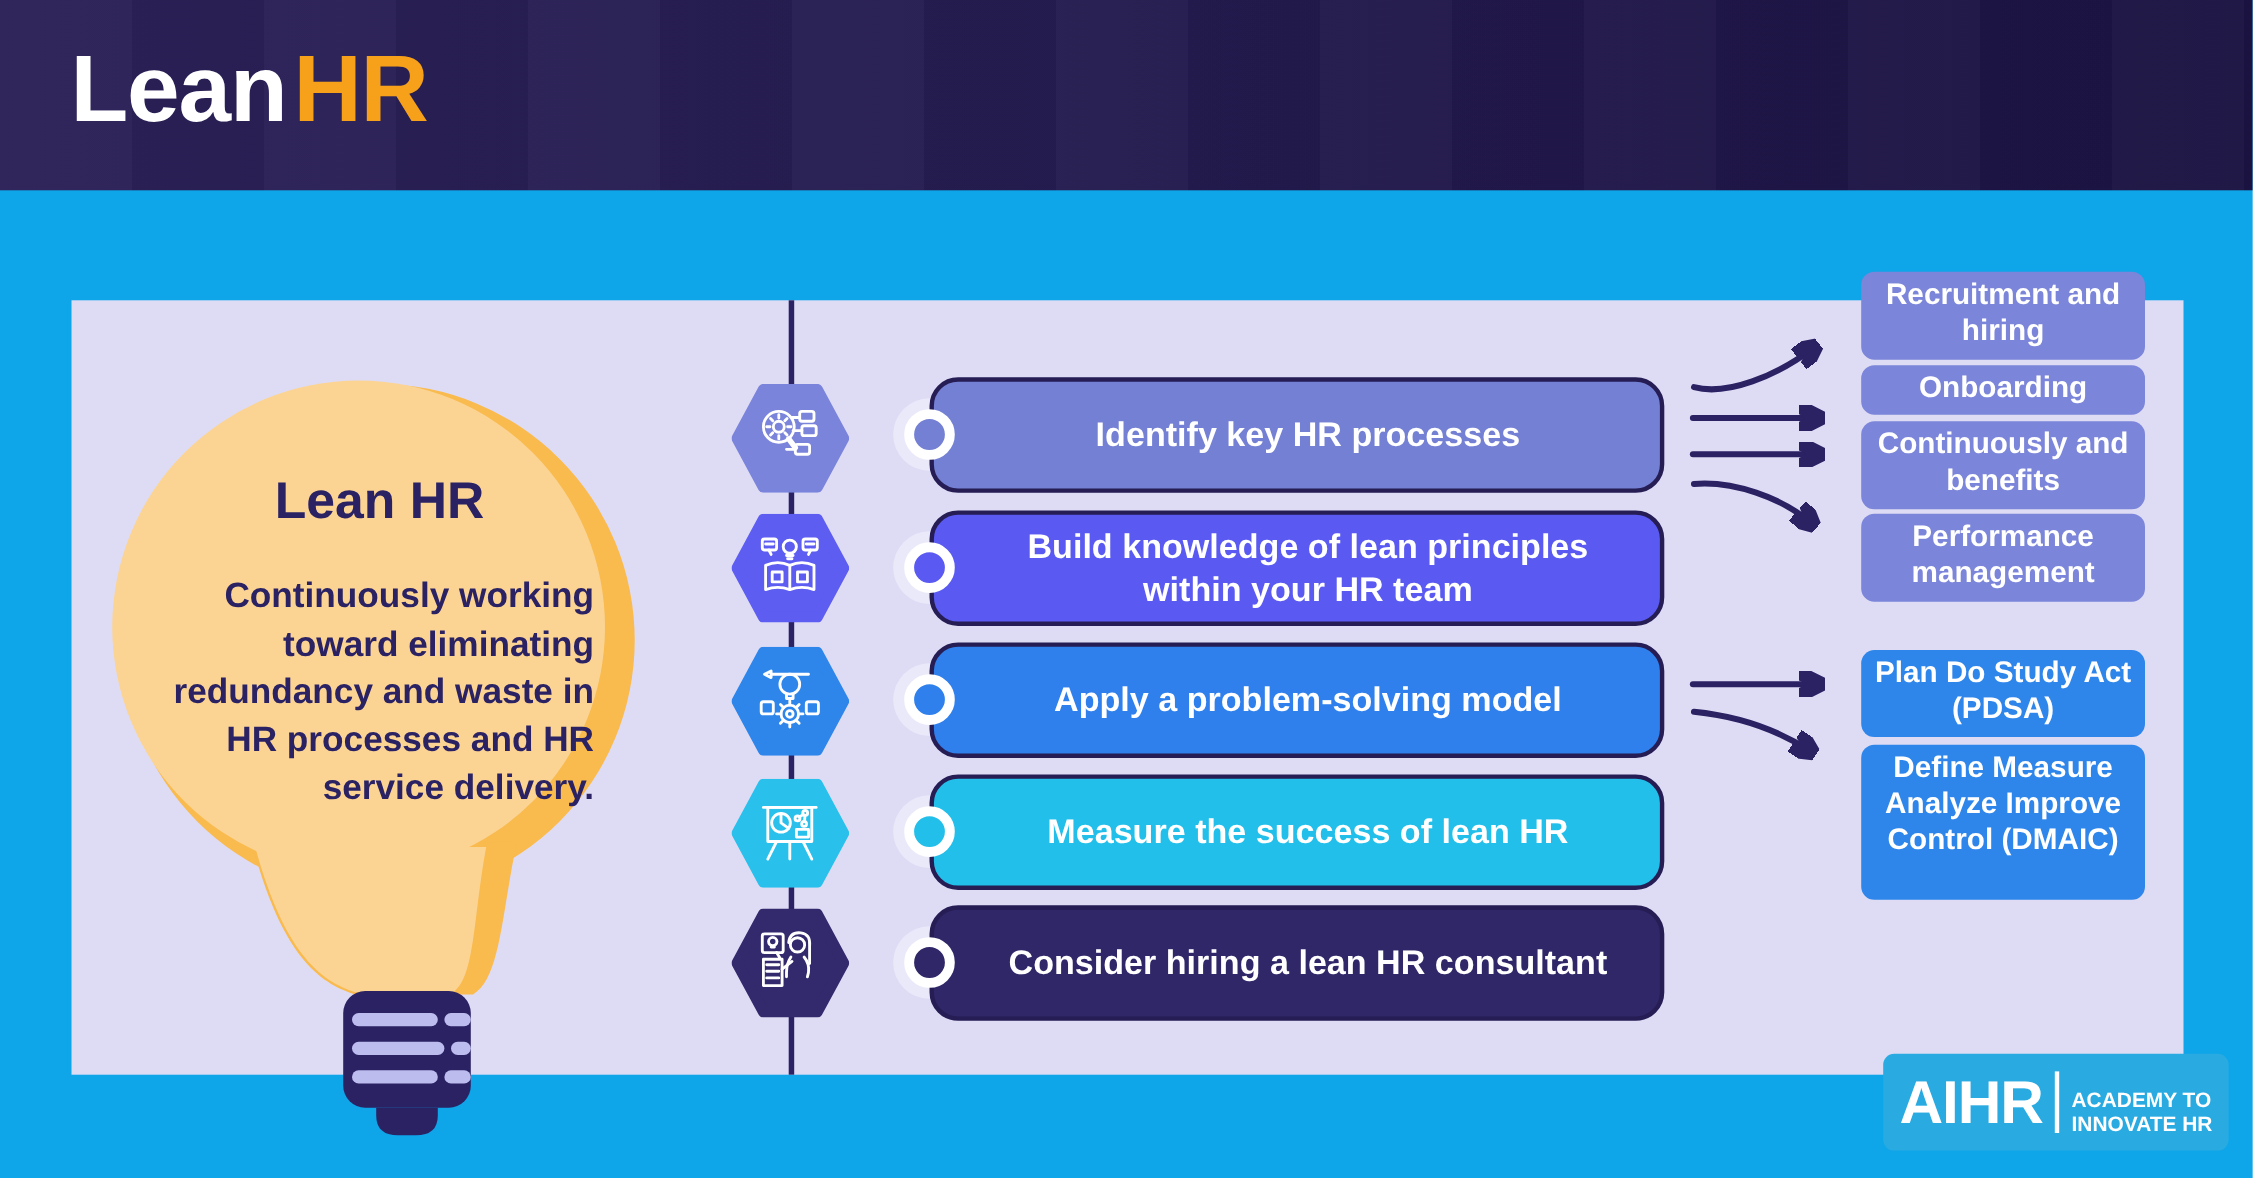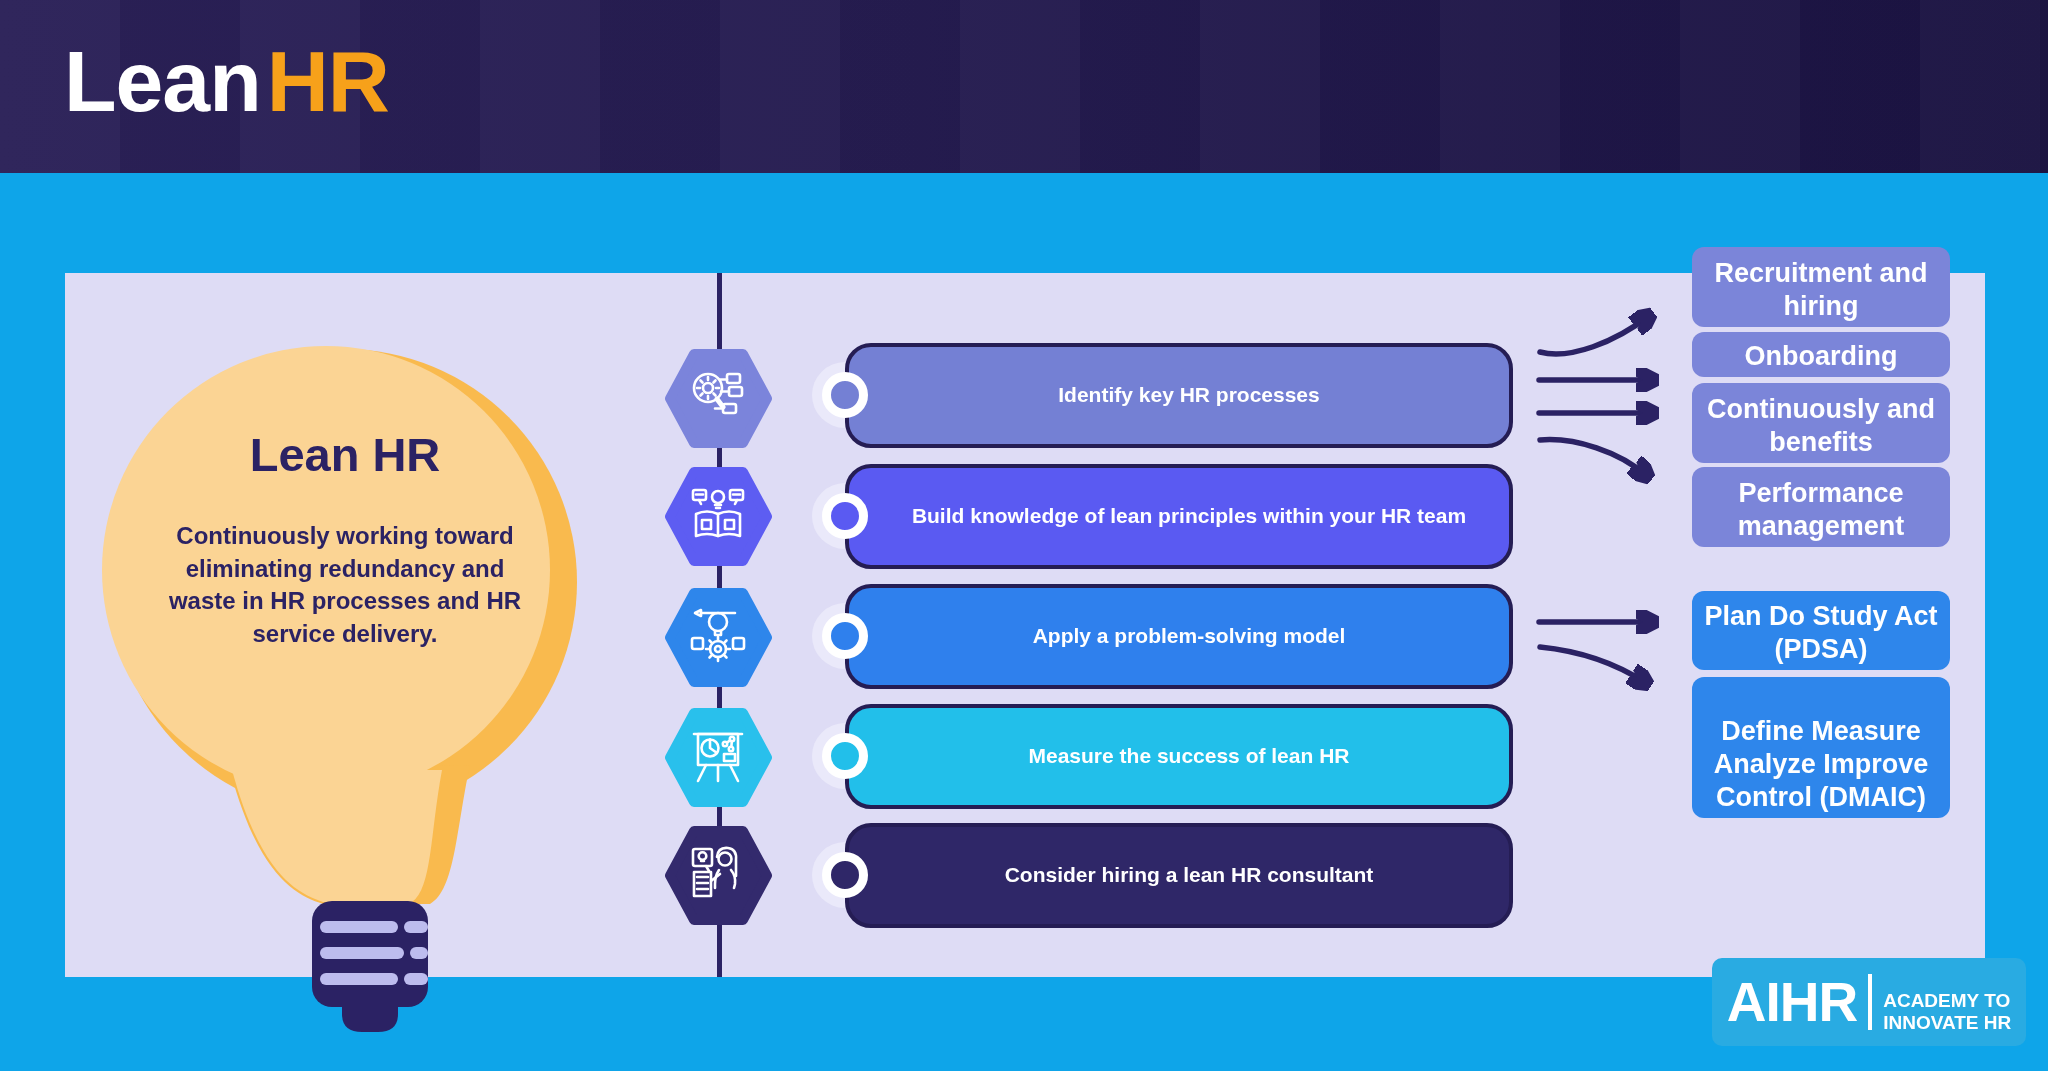--- a/index.html
+++ b/index.html
@@ -15,47 +15,47 @@
          letter-spacing:-1px;z-index:2;}
   .title .accent{margin-left:6px;}
 
   
   .panel{position:absolute;left:65px;top:273px;width:1920px;height:704px;background:#DEDCF5;}
 
   
   .bulb-svg{position:absolute;left:80px;top:330px;width:520px;height:760px;}
   .bulb-title{position:absolute;left:120px;top:427px;width:450px;text-align:center;
               font-size:47px;font-weight:700;color:#2B2264;}
-  .bulb-desc{position:absolute;left:150px;top:520px;width:390px;text-align:center;
-             font-size:24px;font-weight:700;line-height:1.36;color:#2B2264;}
+  .bulb-desc{position:absolute;left:150px;top:520px;width:390px;text-align:right;
+             font-size:32px;font-weight:700;line-height:1.36;color:#2B2264;}
 
   
   .timeline{position:absolute;left:717px;top:273px;width:5px;height:704px;background:#2B2264;}
 
   
   .hex{position:absolute;left:665px;width:107px;height:99px;}
   .hex.s1{top:349px}.hex.s2{top:467px}.hex.s3{top:588px}.hex.s4{top:708px}.hex.s5{top:826px}
   .hex svg{display:block;width:107px;height:99px;}
   .icon{stroke:#fff;fill:none;stroke-width:2.6;stroke-linecap:round;stroke-linejoin:round;}
 
   
   .bar{position:absolute;left:845px;width:668px;height:105px;border:4px solid #251D54;
        border-radius:26px;box-sizing:border-box;display:flex;align-items:center;justify-content:center;
-       color:#fff;font-size:21px;font-weight:700;line-height:1.25;padding:0 40px 0 60px;}
+       color:#fff;font-size:31px;font-weight:700;text-align:center;line-height:1.25;padding:0 40px 0 60px;}
   .bar.s1{top:343px}.bar.s2{top:464px}.bar.s3{top:584px}.bar.s4{top:704px}.bar.s5{top:823px}
 
   .halo{position:absolute;left:812px;width:66px;height:66px;border-radius:50%;background:#EAE9FA;}
   .halo.s1{top:362px}.halo.s2{top:483px}.halo.s3{top:603px}.halo.s4{top:723px}.halo.s5{top:842px}
   .ring{position:absolute;left:822px;width:46px;height:46px;border-radius:50%;
         border:9px solid #fff;box-sizing:border-box;z-index:4;}
   .ring.s1{top:372px}.ring.s2{top:493px}.ring.s3{top:613px}.ring.s4{top:733px}.ring.s5{top:852px}
 
   
   .sidebox{position:absolute;left:1692px;width:258px;border-radius:12px;box-sizing:border-box;
-           display:flex;align-items:flex-end;justify-content:center;text-align:center;
+           display:flex;align-items:flex-start;justify-content:center;text-align:center;
            color:#fff;font-size:27px;font-weight:700;line-height:1.22;padding:4px 10px;}
   .p1{top:247px;height:80px}.p2{top:332px;height:45px}.p3{top:383px;height:80px}.p4{top:467px;height:80px}
   .b1{top:591px;height:79px}.b2{top:677px;height:141px}
 
   
   .arrows{position:absolute;left:1515px;top:280px;width:180px;height:440px;}
   .arrows path{stroke:#2B2264;stroke-width:5.5;fill:none;stroke-linecap:round;}
 
   
   .logo{position:absolute;left:1712px;top:958px;width:314px;height:88px;border-radius:10px;

